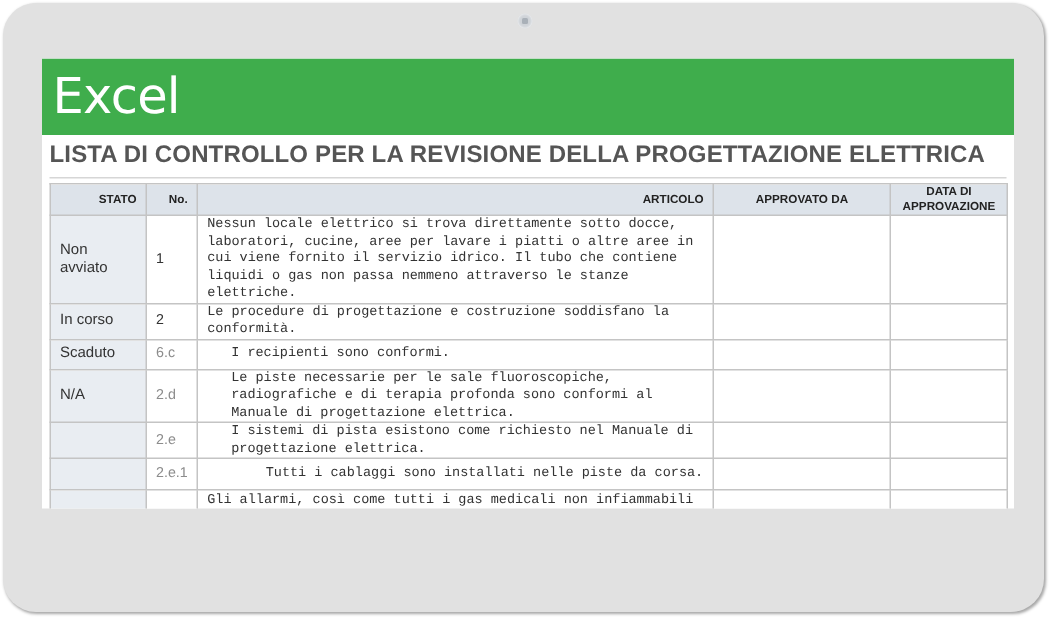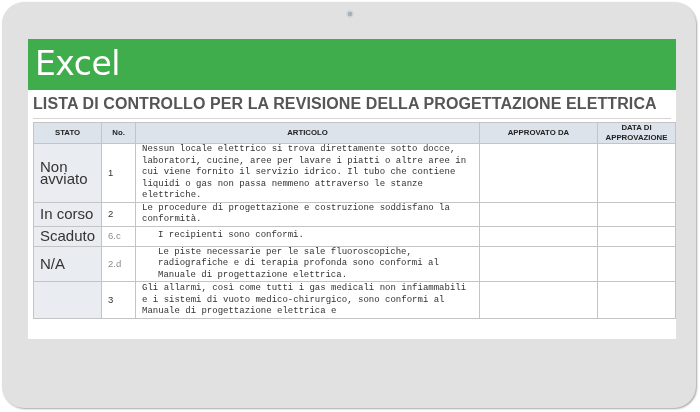--- a/index.html
+++ b/index.html
@@ -48,24 +48,24 @@
     position: absolute; left: 5px; top: 83px;
     border-collapse: collapse; table-layout: fixed;
     font-size: 9px; color: #333333;
   }
   table.grid th, table.grid td {
     border: 1px solid #c4c4c4; padding: 0 6px; vertical-align: middle;
     overflow: hidden; line-height: 11.5px;
   }
   table.grid th {
     background: #dde3ea; font-weight: bold; font-size: 7.8px; color: #222222;
-    text-align: center; height: 20px;
+    text-align: right; height: 20px;
   }
   table.grid th.center { text-align: center; line-height: 10px; }
-  td.stato { background: #e9edf2; font-size: 15px; }
+  td.stato { background: #e9edf2; font-size: 10px; }
   td.num { background: #ffffff; font-size: 9.5px; }
   td.num.sub { color: #8c8c8c; }
   td.art { white-space: normal; font-family: Liberation Mono, monospace; }
   td.art.indent1 { padding-left: 22px; }
   td.art.indent2 { padding-left: 45px; }
   td.blank { background: #ffffff; }
 </style>
 </head>
 <body>
 
@@ -119,20 +119,34 @@
           <td class="blank"></td>
           <td class="blank"></td>
         </tr>
         <tr style="height:29px">
           <td class="stato">N/A</td>
           <td class="num sub">2.d</td>
           <td class="art indent1">Le piste necessarie per le sale fluoroscopiche, radiografiche e di terapia profonda sono conformi al Manuale di progettazione elettrica.</td>
           <td class="blank"></td>
           <td class="blank"></td>
         </tr>
+        <tr style="height:22px">
+          <td class="stato"></td>
+          <td class="num sub">2.e</td>
+          <td class="art indent1">I sistemi di pista esistono come richiesto nel Manuale di progettazione elettrica.</td>
+          <td class="blank"></td>
+          <td class="blank"></td>
+        </tr>
+        <tr style="height:21px">
+          <td class="stato"></td>
+          <td class="num sub">2.e.1</td>
+          <td class="art indent2">Tutti i cablaggi sono installati nelle piste da corsa.</td>
+          <td class="blank"></td>
+          <td class="blank"></td>
+        </tr>
         <tr style="height:34px">
           <td class="stato"></td>
           <td class="num">3</td>
           <td class="art" style="vertical-align:top;padding-top:1px">Gli allarmi, così come tutti i gas medicali non infiammabili e i sistemi di vuoto medico-chirurgico, sono conformi al Manuale di progettazione elettrica e</td>
           <td class="blank"></td>
           <td class="blank"></td>
         </tr>
       </tbody>
     </table>
   </div>

